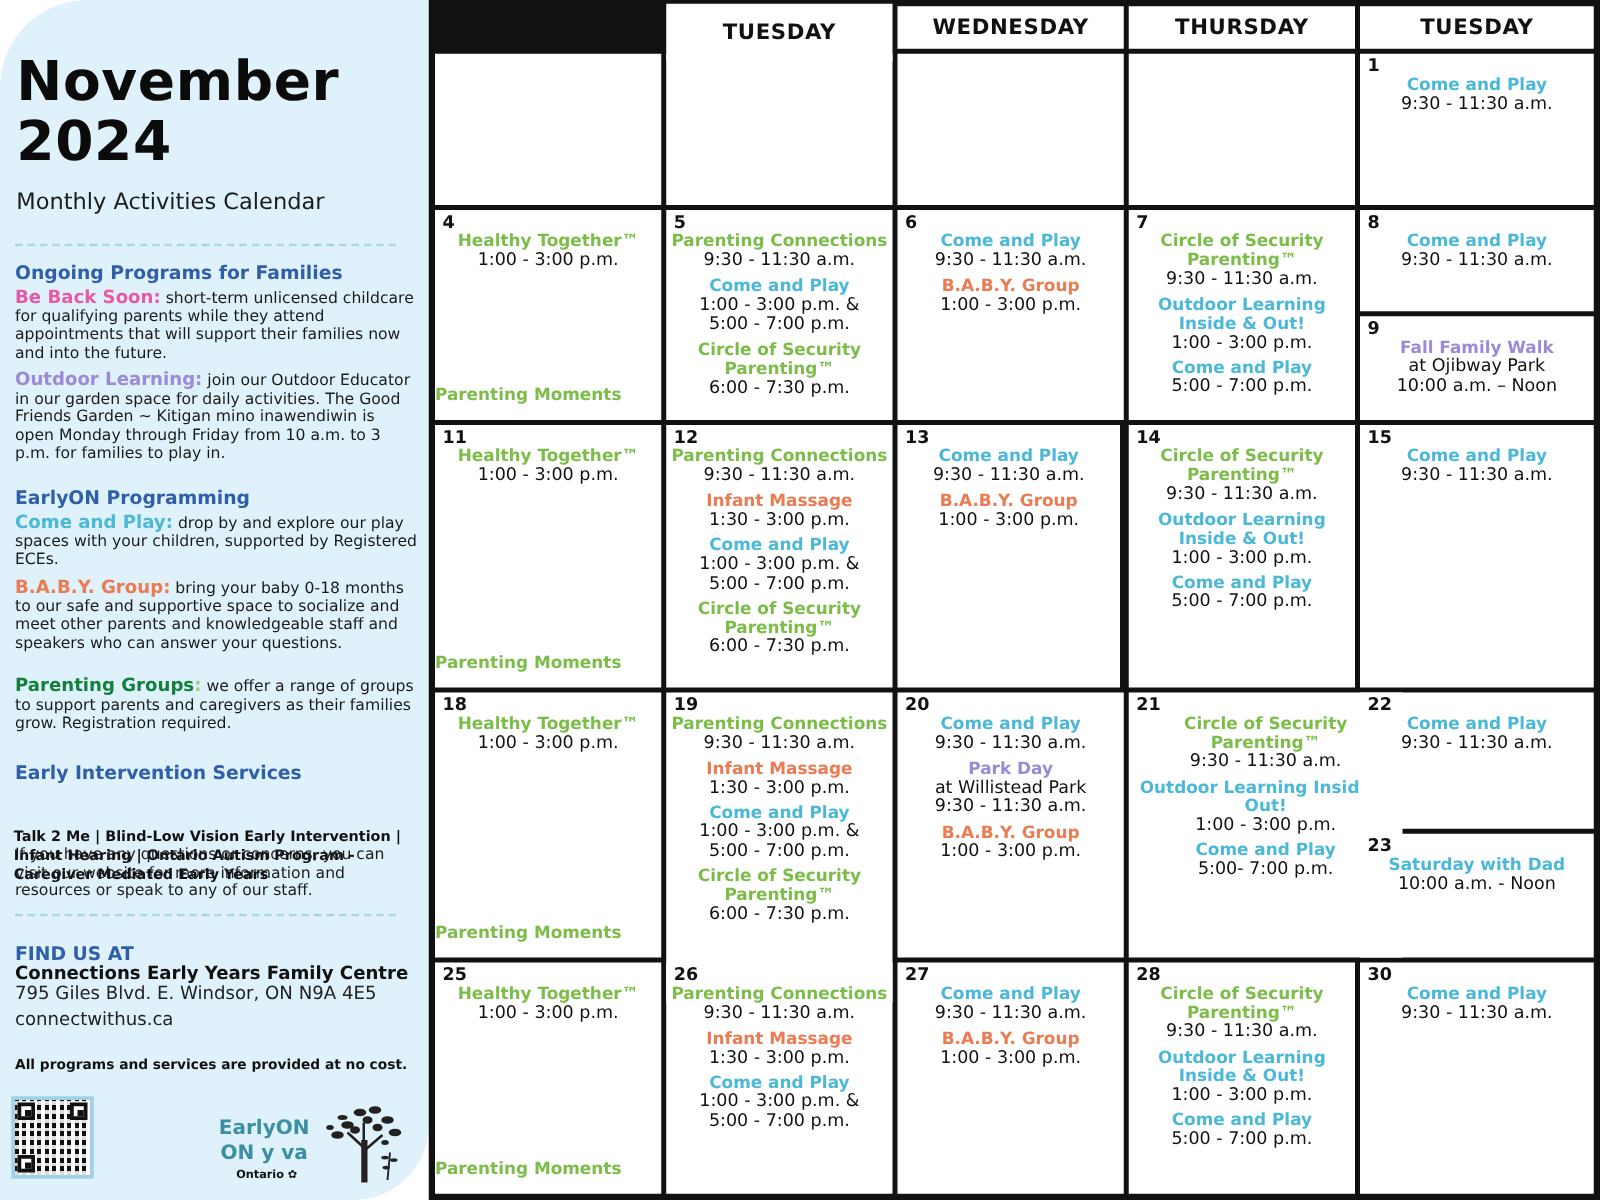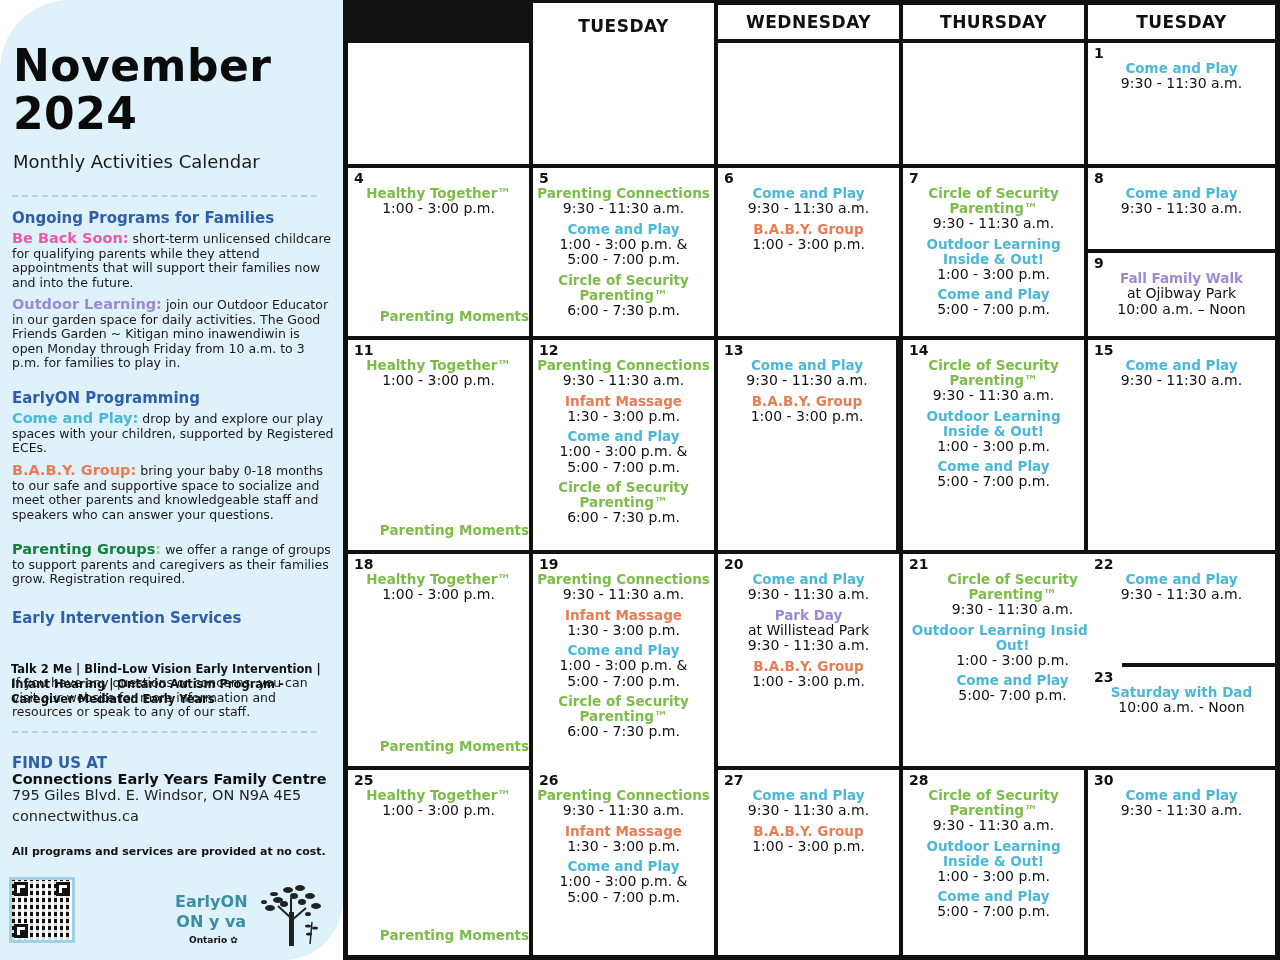--- a/index.html
+++ b/index.html
@@ -30,21 +30,21 @@
   .tree { position:absolute; left:258px; top:878px; width:70px; height:70px; }
 
   .cal { position:absolute; left:343px; top:0; width:937px; height:960px; background:#111; }
   .cell { position:absolute; background:#fff; box-sizing:border-box; overflow:hidden; }
   .hdr { display:flex; align-items:center; justify-content:center; font-weight:bold; font-size:17px; letter-spacing:0.5px; color:#111; }
   .daynum { position:absolute; left:6px; top:2px; font-weight:bold; font-size:14px; color:#111; }
   .events { position:absolute; left:0; right:0; top:18px; text-align:center; }
   .ev { margin-bottom:5px; }
   .ev-name { font-weight:bold; font-size:13.5px; line-height:15px; }
   .ev-sub { font-size:14px; line-height:15.5px; color:#111; }
-  .bottom-note { position:absolute; left:0; right:0; bottom:12px; text-align:right; font-weight:bold; font-size:13.5px; color:#7cbd4a; }
+  .bottom-note { position:absolute; left:0; right:0; bottom:12px; text-align:left; font-weight:bold; font-size:13.5px; color:#7cbd4a; }
 </style>
 </head>
 <body>
 
 <div class="sidebar">
   <div class="title">
     <div>November</div>
     <div>2024</div>
   </div>
   <div class="subtitle">Monthly Activities Calendar</div>

